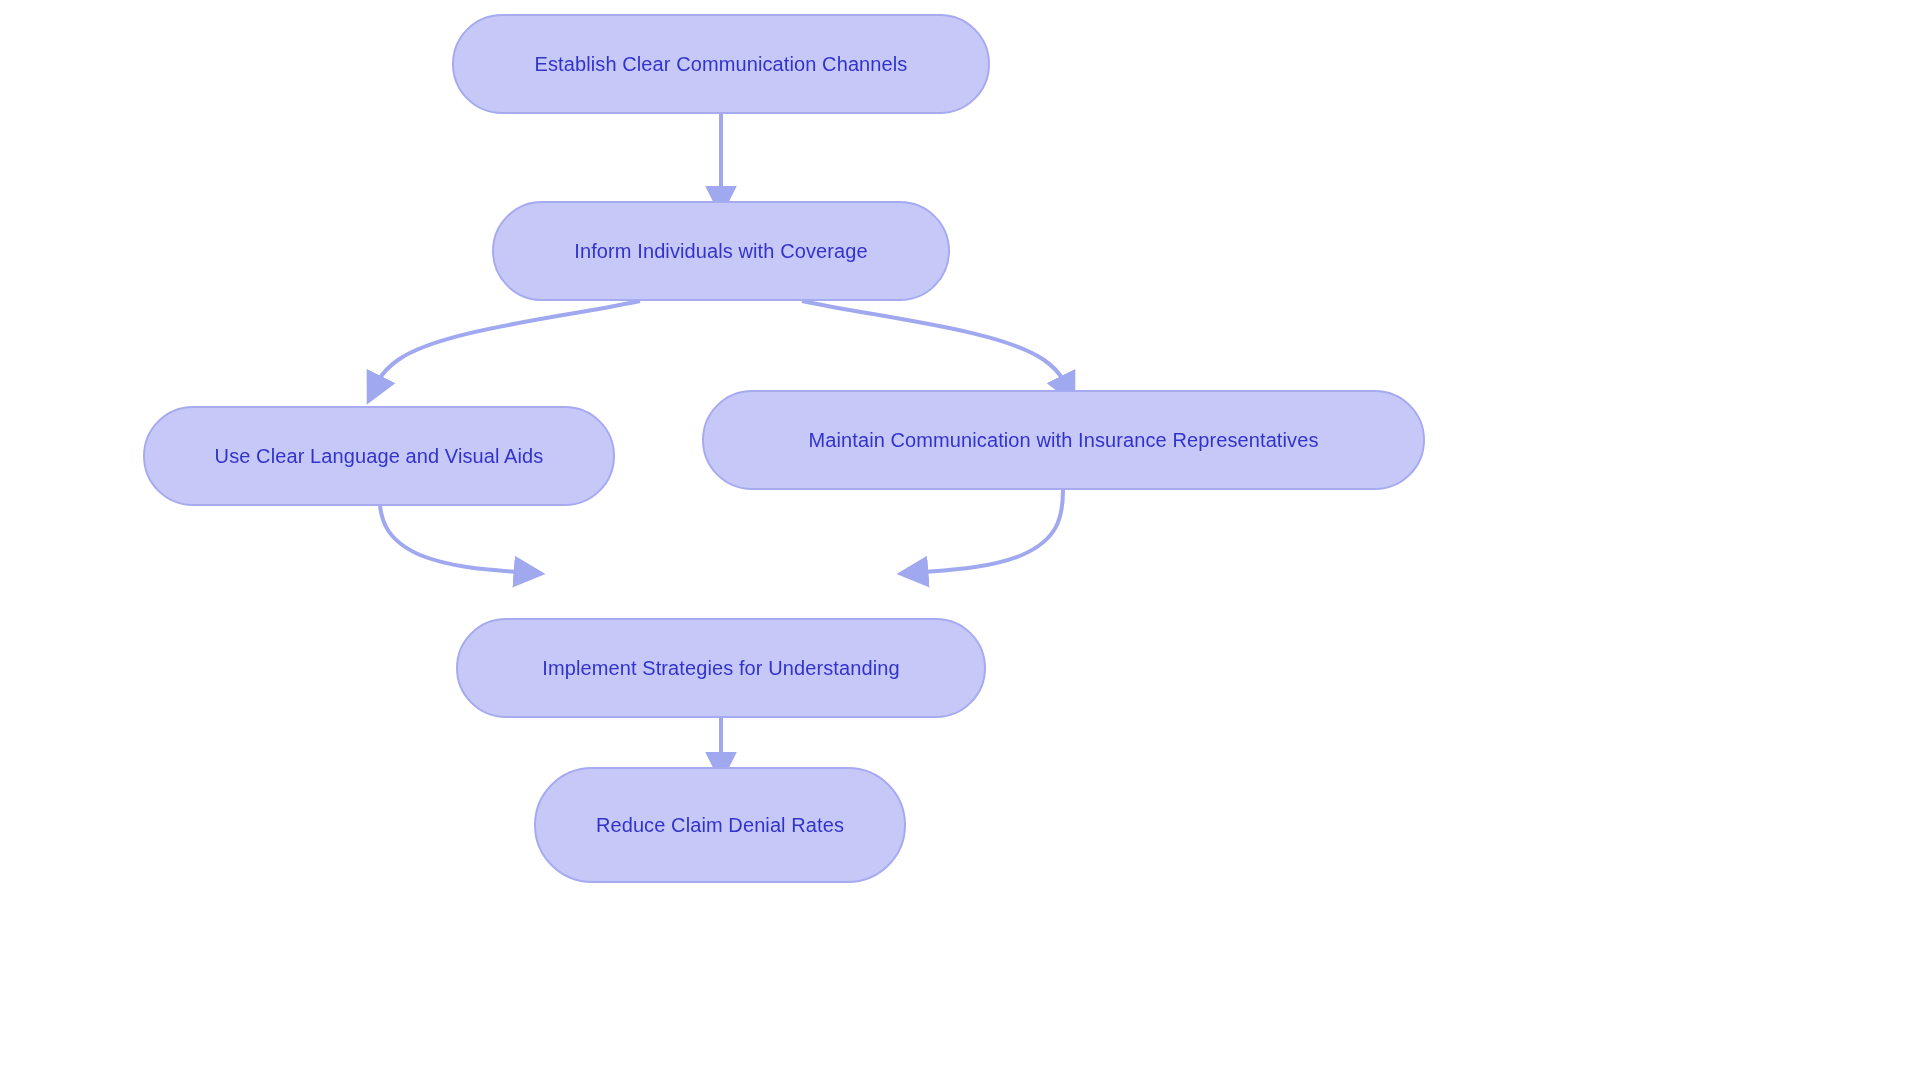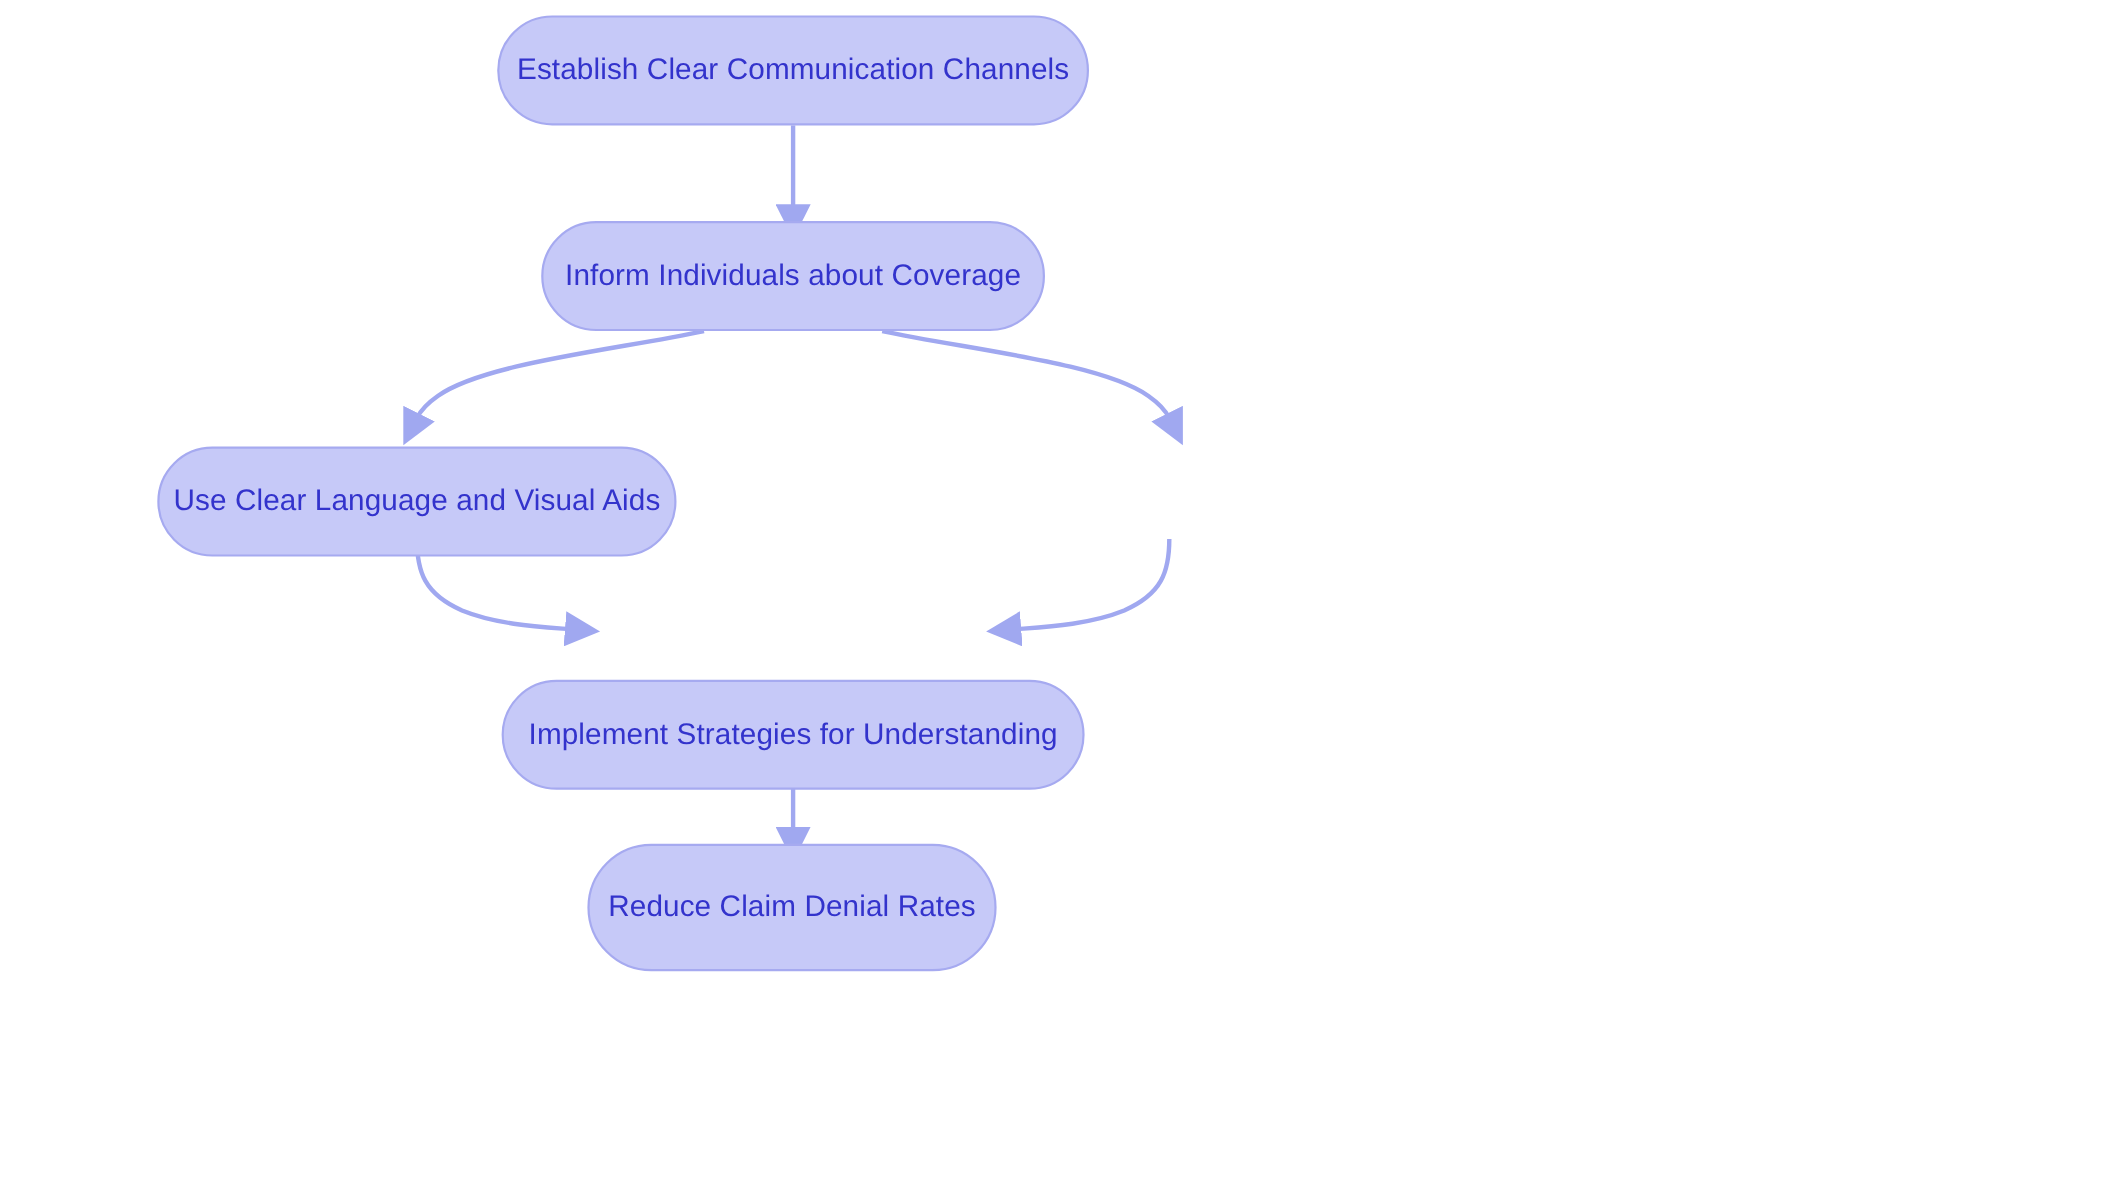--- a/index.html
+++ b/index.html
@@ -34,21 +34,21 @@
     align-items: center;
     justify-content: center;
     background: #c6c9f8;
     border: 2px solid #a6aaf0;
     border-radius: 58px;
     color: #3333cc;
     z-index: 2;
   }
   .flow-node .node-label {
     font-family: "Liberation Sans", sans-serif;
-    font-size: 27px;
+    font-size: 20px;
     font-weight: 400;
     color: #3333cc;
     letter-spacing: 0.1px;
     white-space: nowrap;
     line-height: 1.1;
   }
 </style>
 </head>
 <body>
 
@@ -72,27 +72,30 @@
     <path d="M 1063,490 C 1063,520 1056,540 1022,555 C 990,568 950,570 924,572" fill="none" stroke="#a0a8f0" stroke-width="4" marker-end="url(#arrowhead)"></path>
 
     <path d="M 721,678 L 721,756" fill="none" stroke="#a0a8f0" stroke-width="4" marker-end="url(#arrowhead)"></path>
   </svg>
 
   <div class="flow-node" style="left:452px; top:14px; width:538px; height:100px;">
     <span class="node-label">Establish Clear Communication Channels</span>
   </div>
 
   <div class="flow-node" style="left:492px; top:201px; width:458px; height:100px;">
-    <span class="node-label">Inform Individuals about Coverage</span>
+    <span class="node-label">Inform Individuals with Coverage</span>
   </div>
 
   <div class="flow-node" style="left:143px; top:406px; width:472px; height:100px;">
     <span class="node-label">Use Clear Language and Visual Aids</span>
   </div>
 
+  <div class="flow-node" style="left:702px; top:390px; width:723px; height:100px;">
+    <span class="node-label">Maintain Communication with Insurance Representatives</span>
+  </div>
 
   <div class="flow-node" style="left:456px; top:578px; width:530px; height:100px;margin-top:40px;">
     <span class="node-label">Implement Strategies for Understanding</span>
   </div>
 
   <div class="flow-node" style="left:534px; top:767px; width:372px; height:116px;">
     <span class="node-label">Reduce Claim Denial Rates</span>
   </div>
 
 </div>

